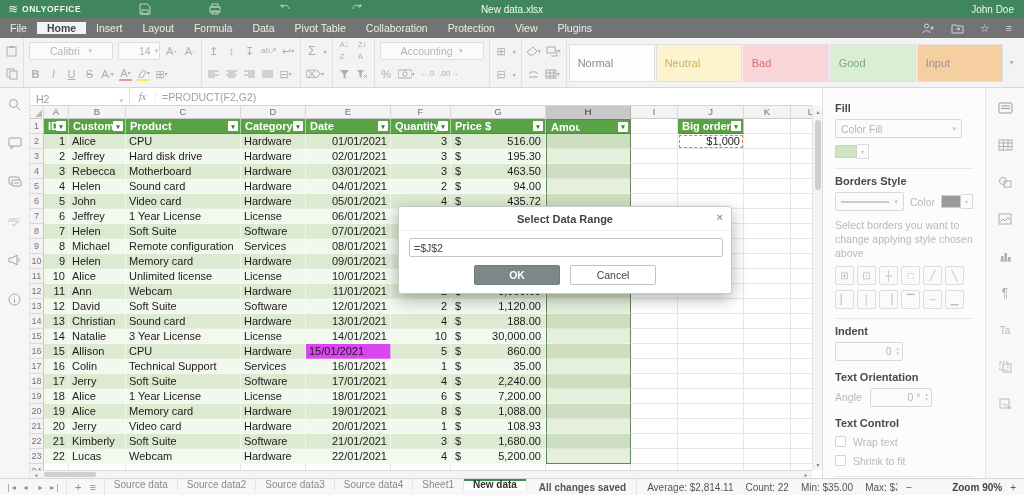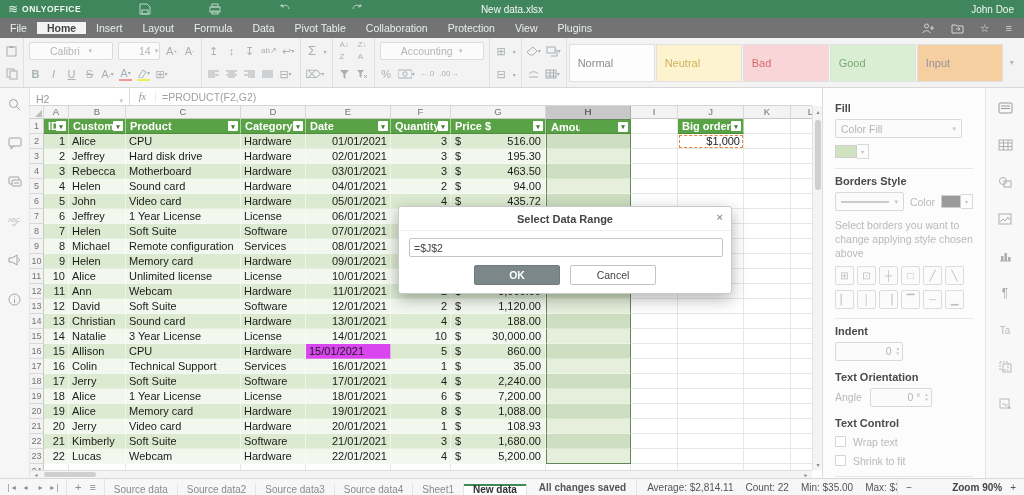--- a/index.html
+++ b/index.html
@@ -109,21 +109,21 @@
   .dlg-btns{display:flex;justify-content:center;gap:10px;margin-top:8px;}
   .btn{width:86px;height:20px;border-radius:2px;font-size:10.5px;display:flex;align-items:center;justify-content:center;cursor:pointer;}
   .btn.ok{background:#7b8788;color:#fff;font-weight:bold;border:1px solid #6f7b7c;}
   .btn.cancel{background:#fff;color:#444;border:1px solid #c3c3c3;}
   
   .statusbar{position:absolute;left:0;top:478px;width:1024px;height:17px;background:#f7f7f7;border-top:1px solid #d8d8d8;
              display:flex;align-items:stretch;font-size:10px;color:#8a8a8a;}
   .nav{display:flex;align-items:center;gap:2px;padding:0 4px;border-right:1px solid #e3e3e3;}
   .nav span{width:13px;text-align:center;font-size:8px;color:#8a8a8a;}
   .tabtools{display:flex;align-items:center;gap:8px;padding:0 8px;border-right:1px solid #e3e3e3;font-size:11px;}
-  .sheettabs{display:flex;align-items:flex-end;width:424px;overflow:hidden;flex:0 0 auto;}
+  .sheettabs{display:flex;align-items:flex-start;width:424px;overflow:hidden;flex:0 0 auto;}
   .stab{padding:0 9px;display:flex;align-items:center;border-right:1px solid #e3e3e3;white-space:nowrap;color:#8a8a8a;}
   .stab.active{background:#fff;color:#333;font-weight:bold;box-shadow:inset 0 2px 0 #3d8a58;}
   .saved{display:flex;align-items:center;padding:0 10px;color:#555;font-weight:bold;border-right:1px solid #e3e3e3;white-space:nowrap;}
   .stats{display:flex;align-items:center;gap:12px;padding:0 10px;color:#555;white-space:nowrap;overflow:hidden;}
   .zoomctl{margin-left:auto;display:flex;align-items:center;gap:8px;padding:0 8px;border-left:1px solid #e3e3e3;color:#555;white-space:nowrap;}
   .zoomctl .z{font-weight:bold;color:#444;margin-left:32px;}
   svg{display:block;}
 </style>
 </head>
 <body>

